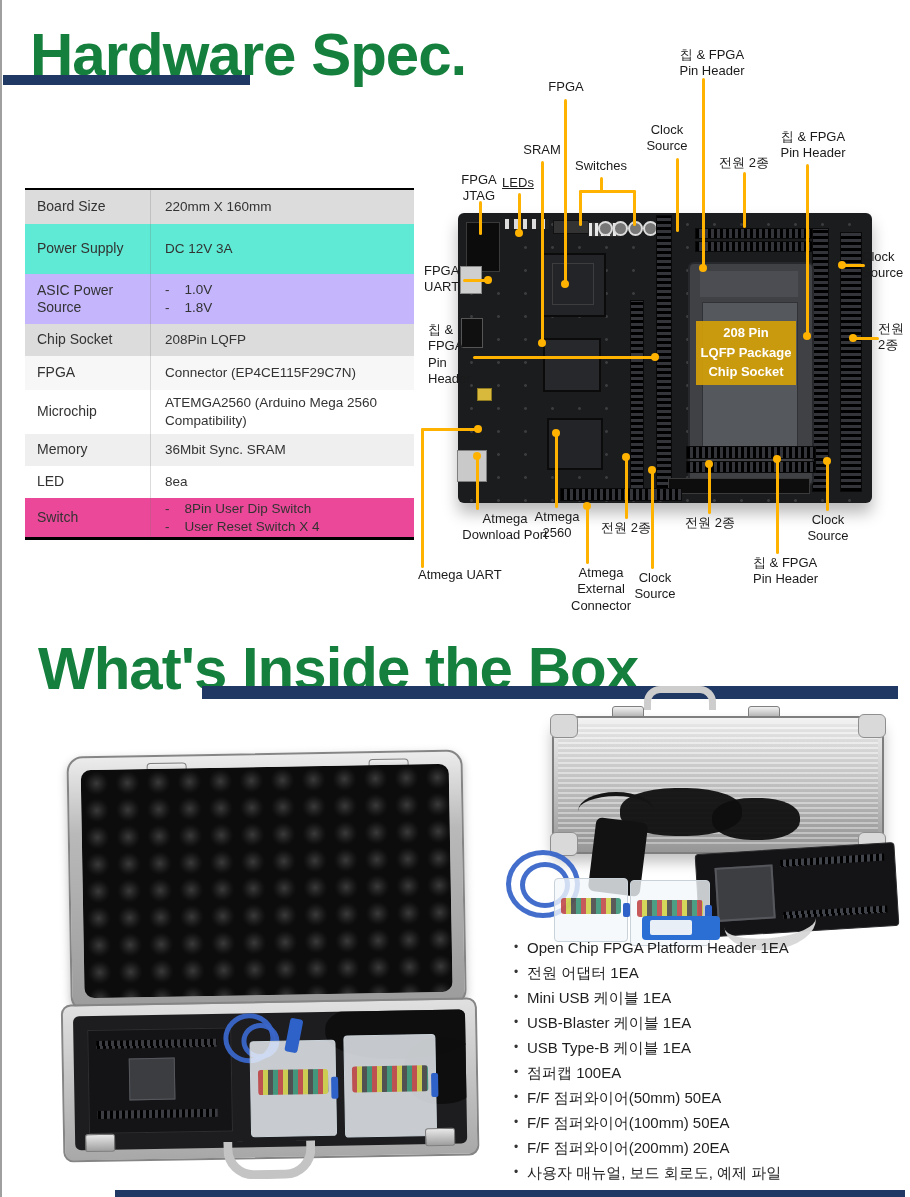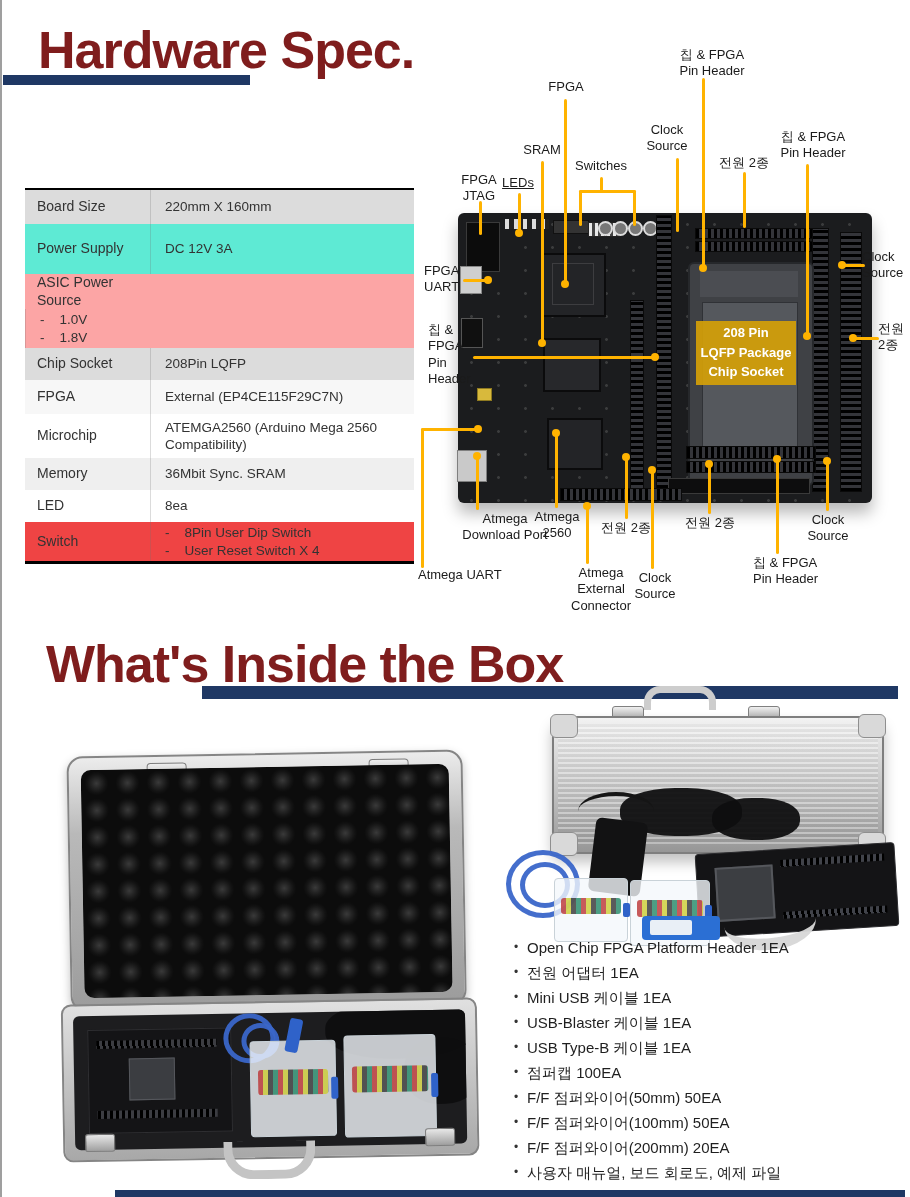--- a/index.html
+++ b/index.html
@@ -2,21 +2,21 @@
 <html><head>
 <meta charset="utf-8">
 <style>
   html,body { margin:0; padding:0; background:#fff; }
   #page { position:relative; width:910px; height:1197px; background:#ffffff; overflow:hidden;
           font-family:"Liberation Sans","DejaVu Sans",sans-serif; }
 
   .edge-line { position:absolute; left:0; top:0; width:2px; height:1197px; background:#9f9f9f; }
 
   
-  .big-title { position:absolute; font-size:52px; font-weight:700; color:#7f1d1d; letter-spacing:-1px; white-space:nowrap;margin-left:8px; }
+  .big-title { position:absolute; font-size:60px; font-weight:700; color:#15803d; letter-spacing:-1px; white-space:nowrap; }
   .accent-bar { position:absolute; background:#1f3864; }
 
   
   #spec-table { position:absolute; left:25px; top:188px; width:389px;
                 border-top:2px solid #000; border-bottom:3px solid #000; }
   .srow { display:flex; width:100%; }
   .srow .lab { width:125px; box-sizing:border-box; padding:0 20px 0 12px;
                display:flex; align-items:center; font-size:14px; color:#333; line-height:1.25; }
   .srow .val { flex:1; box-sizing:border-box; padding:2px 8px 2px 14px;
                display:flex; flex-direction:column; justify-content:center;
@@ -113,58 +113,58 @@
         <div class="val">
           <div>220mm X 160mm</div>
         </div>
       </div>
       <div class="srow" style="background: #5eead4; min-height: 50px;">
         <div class="lab">Power Supply</div>
         <div class="val">
           <div>DC 12V 3A</div>
         </div>
       </div>
-      <div class="srow" style="background: #fca5a5; min-height: 50px; flex-direction: column;">
+      <div class="srow" style="background: #c4b5fd; min-height: 50px;">
         <div class="lab">ASIC Power Source</div>
         <div class="val">
           <div>-    1.0V</div>
           <div>-    1.8V</div>
         </div>
       </div>
       <div class="srow" style="background: rgb(220, 220, 220); min-height: 32px;">
         <div class="lab">Chip Socket</div>
         <div class="val">
           <div>208Pin LQFP</div>
         </div>
       </div>
       <div class="srow" style="background: rgb(247, 247, 247); min-height: 34px;">
         <div class="lab">FPGA</div>
         <div class="val">
-          <div>External (EP4CE115F29C7N)</div>
+          <div>Connector (EP4CE115F29C7N)</div>
         </div>
       </div>
       <div class="srow" style="background: rgb(255, 255, 255); min-height: 44px;">
         <div class="lab">Microchip</div>
         <div class="val">
           <div>ATEMGA2560 (Arduino Mega 2560 Compatibility)</div>
         </div>
       </div>
       <div class="srow" style="background: rgb(239, 239, 239); min-height: 32px;">
         <div class="lab">Memory</div>
         <div class="val">
           <div>36Mbit Sync. SRAM</div>
         </div>
       </div>
       <div class="srow" style="background: rgb(255, 255, 255); min-height: 32px;">
         <div class="lab">LED</div>
         <div class="val">
           <div>8ea</div>
         </div>
       </div>
-      <div class="srow" style="background: #ef4444; min-height: 38px;">
+      <div class="srow" style="background: #ec4899; min-height: 38px;">
         <div class="lab">Switch</div>
         <div class="val">
           <div>-    8Pin User Dip Switch</div>
           <div>-    User Reset Switch X 4</div>
         </div>
       </div>
     </div>
 
   <div id="pcb">
     <div class="speckle"></div>

